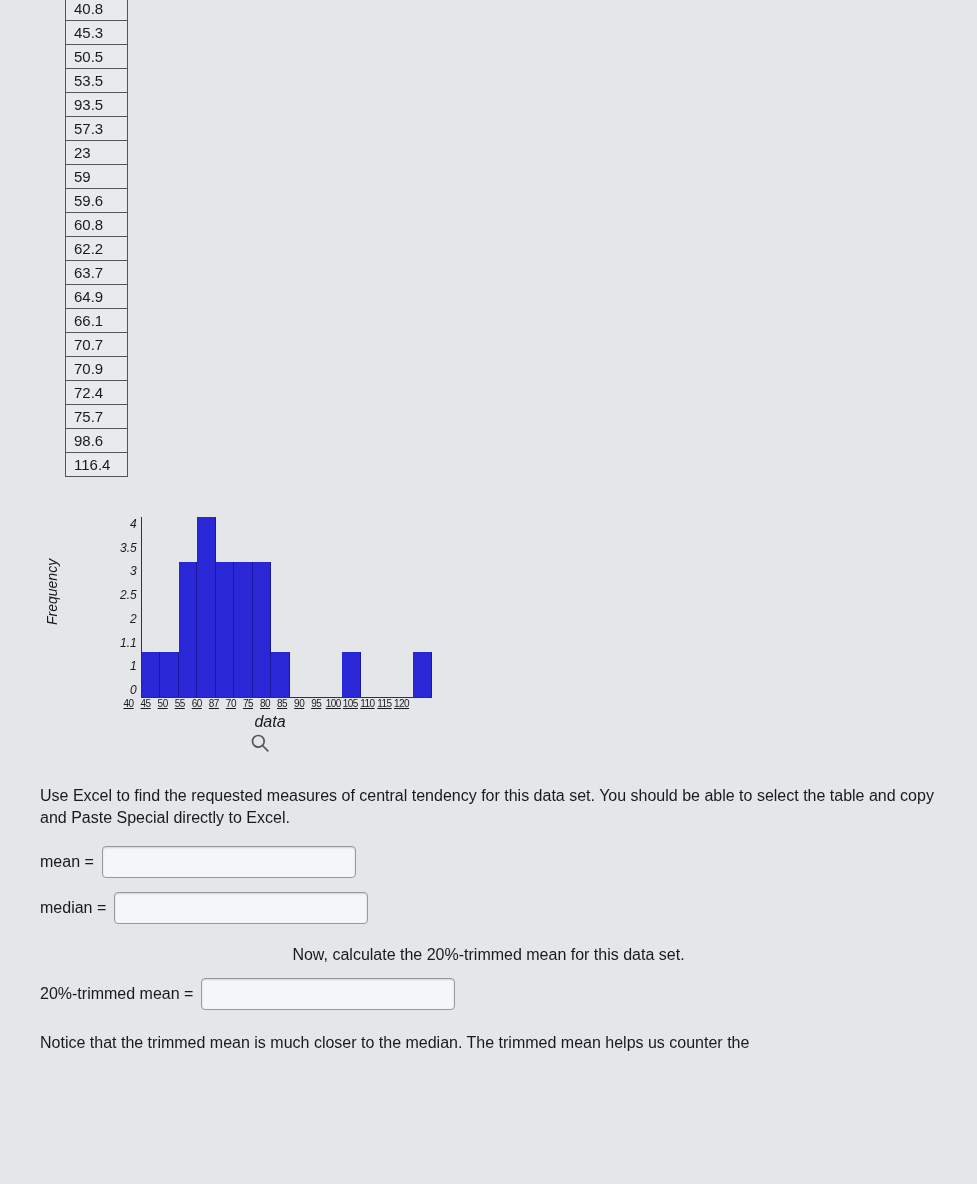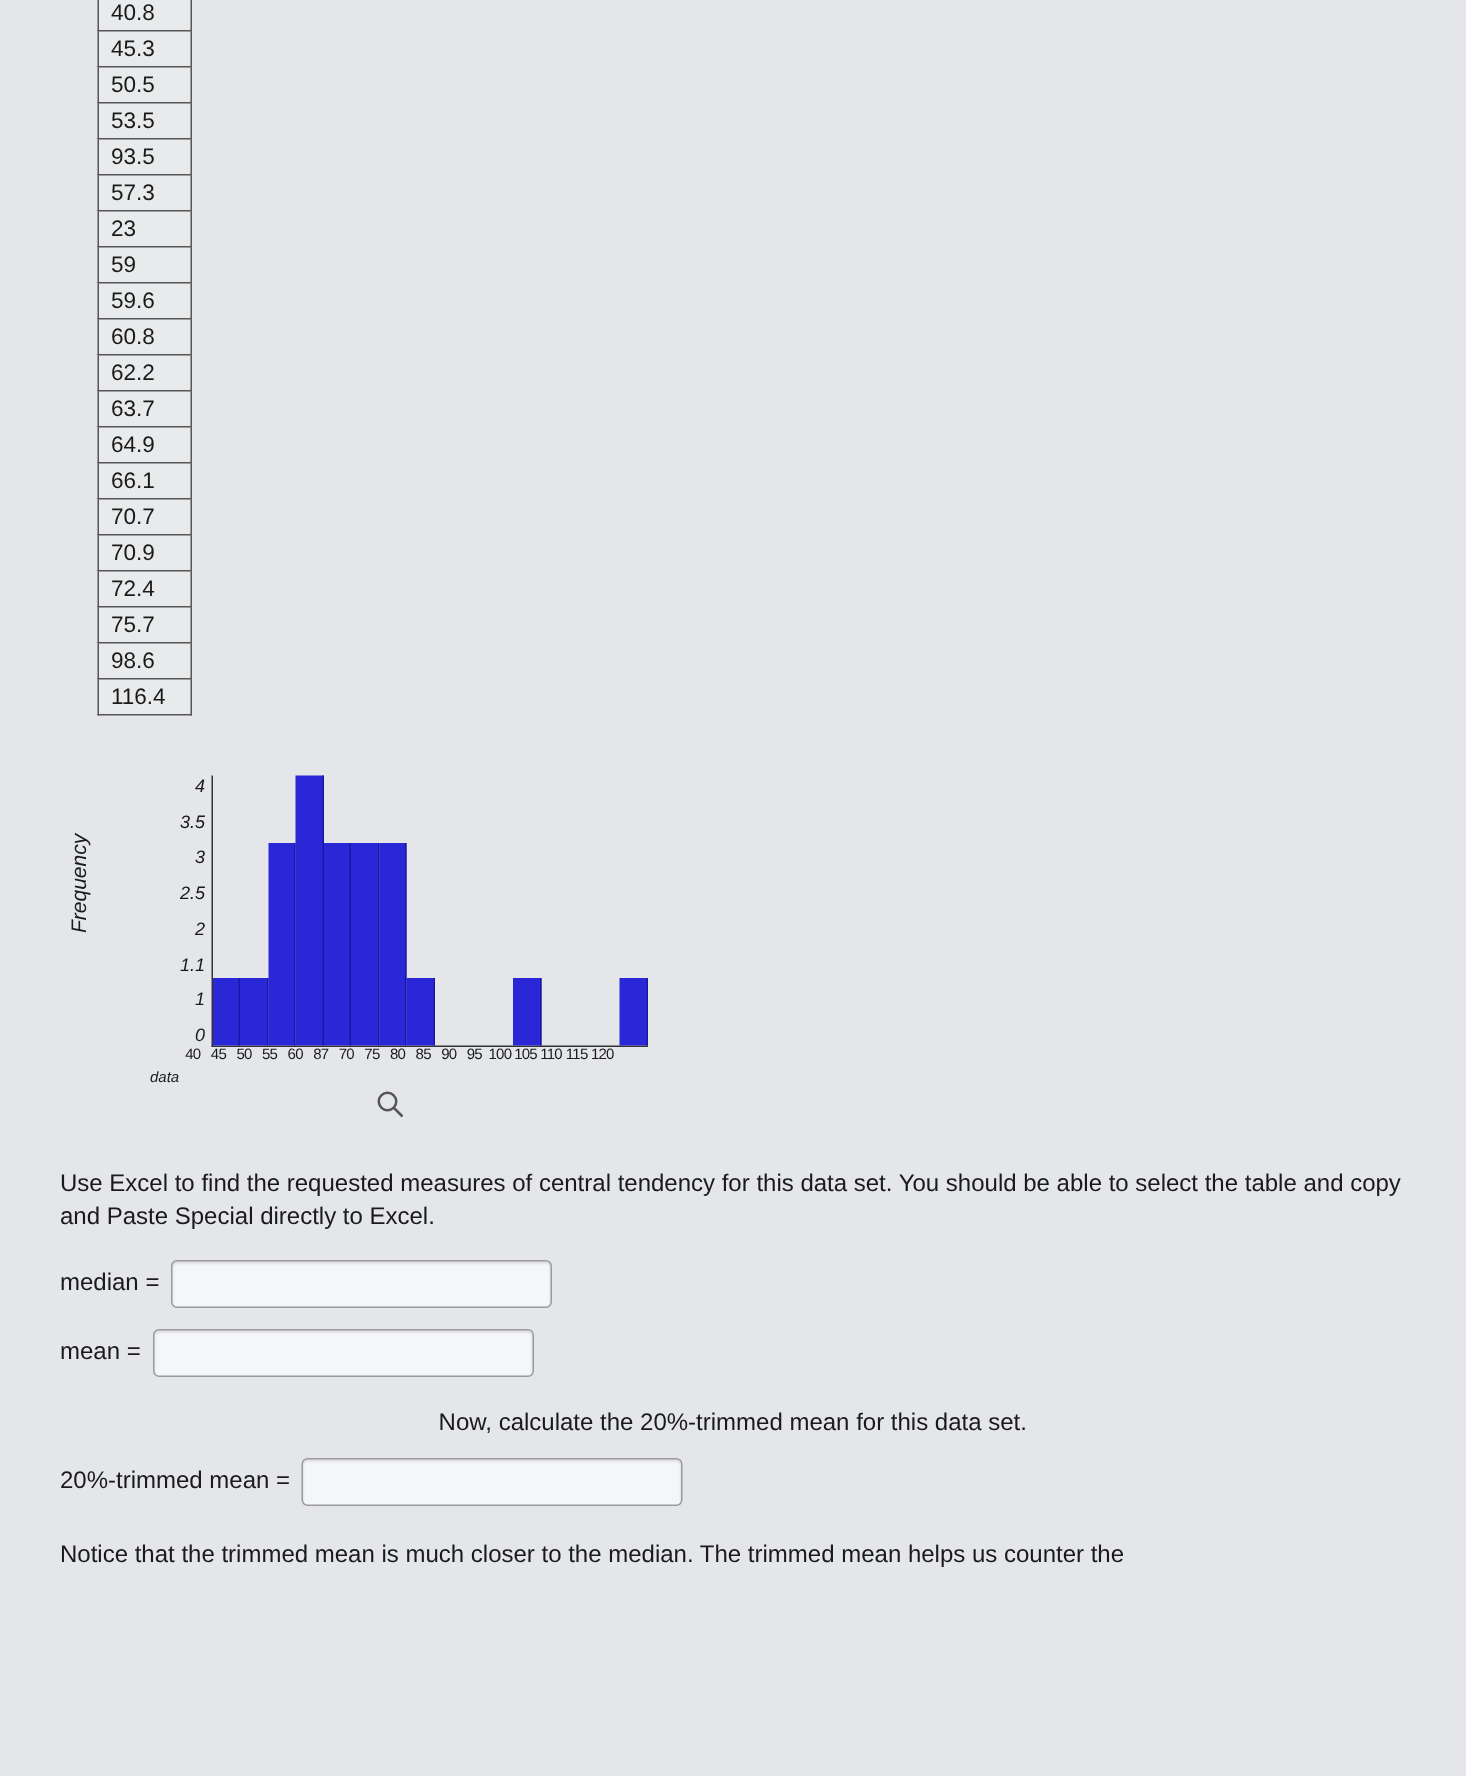--- a/index.html
+++ b/index.html
@@ -45,23 +45,23 @@
     display:flex;flex-direction:column;justify-content:space-between;
     height:180px;font-size:12px;text-align:right;padding-right:4px;
     font-style:italic;
   }
   .plot{
     position:relative;width:290px;height:180px;
     border-left:1px solid #333;border-bottom:1px solid #333;
   }
   .bars{position:absolute;left:0;bottom:0;height:100%;width:100%;display:flex;align-items:flex-end;}
   .bar{background:#2a27d6;border-right:1px solid #1a189e;}
-  .xaxis{margin-left:60px;width:290px;display:flex;font-size:10px;letter-spacing:-0.5px;}
+  .xaxis{margin-left:60px;width:290px;display:flex;font-size:10px;letter-spacing:-0.5px;text-decoration:underline;}
   .xaxis span{flex:1;text-align:center;}
-  .xlabel{font-style:italic;font-size:10px;margin-top:4px;margin-left:40px;}
+  .xlabel{text-align:center;font-style:italic;font-size:16px;margin-top:4px;margin-left:40px;}
   .mag{margin-left:190px;margin-top:2px;}
   .para{font-size:16px;margin:28px 0 18px 0;line-height:1.35;}
   .inrow{display:flex;align-items:center;gap:8px;margin:14px 0;font-size:16px;}
   .inrow input{
     height:26px;width:240px;font-size:15px;
     border:1px solid #999;border-radius:4px;background:#f5f6f8;padding:2px 6px;
     box-shadow:inset 0 1px 2px rgba(0,0,0,.15);
   }
   .prompt{font-size:16px;margin:22px 0 10px 0;text-align:center;}
   .footnote{font-size:16px;margin-top:24px;}
@@ -195,26 +195,26 @@
       <svg class="mag-icon" viewBox="0 0 24 24">
           <circle cx="10" cy="10" r="7"></circle>
           <line x1="15" y1="15" x2="22" y2="22"></line>
         </svg>
     </div>
   </div>
 
   <p class="para">Use Excel to find the requested measures of central tendency for this data set. You should be able to select the table and copy and Paste Special directly to Excel.</p>
 
   <div class="inrow">
+    <span>mean =</span>
+    <input value="" style="">
+  </div>
+
+  <div class="inrow">
     <span>median =</span>
-    <input value="" style="">
-  </div>
-
-  <div class="inrow">
-    <span>mean =</span>
     <input value="" style="">
   </div>
 
   <p class="prompt">Now, calculate the 20%-trimmed mean for this data set.</p>
 
   <div class="inrow">
     <span>20%-trimmed mean =</span>
     <input value="" style="">
   </div>
 

